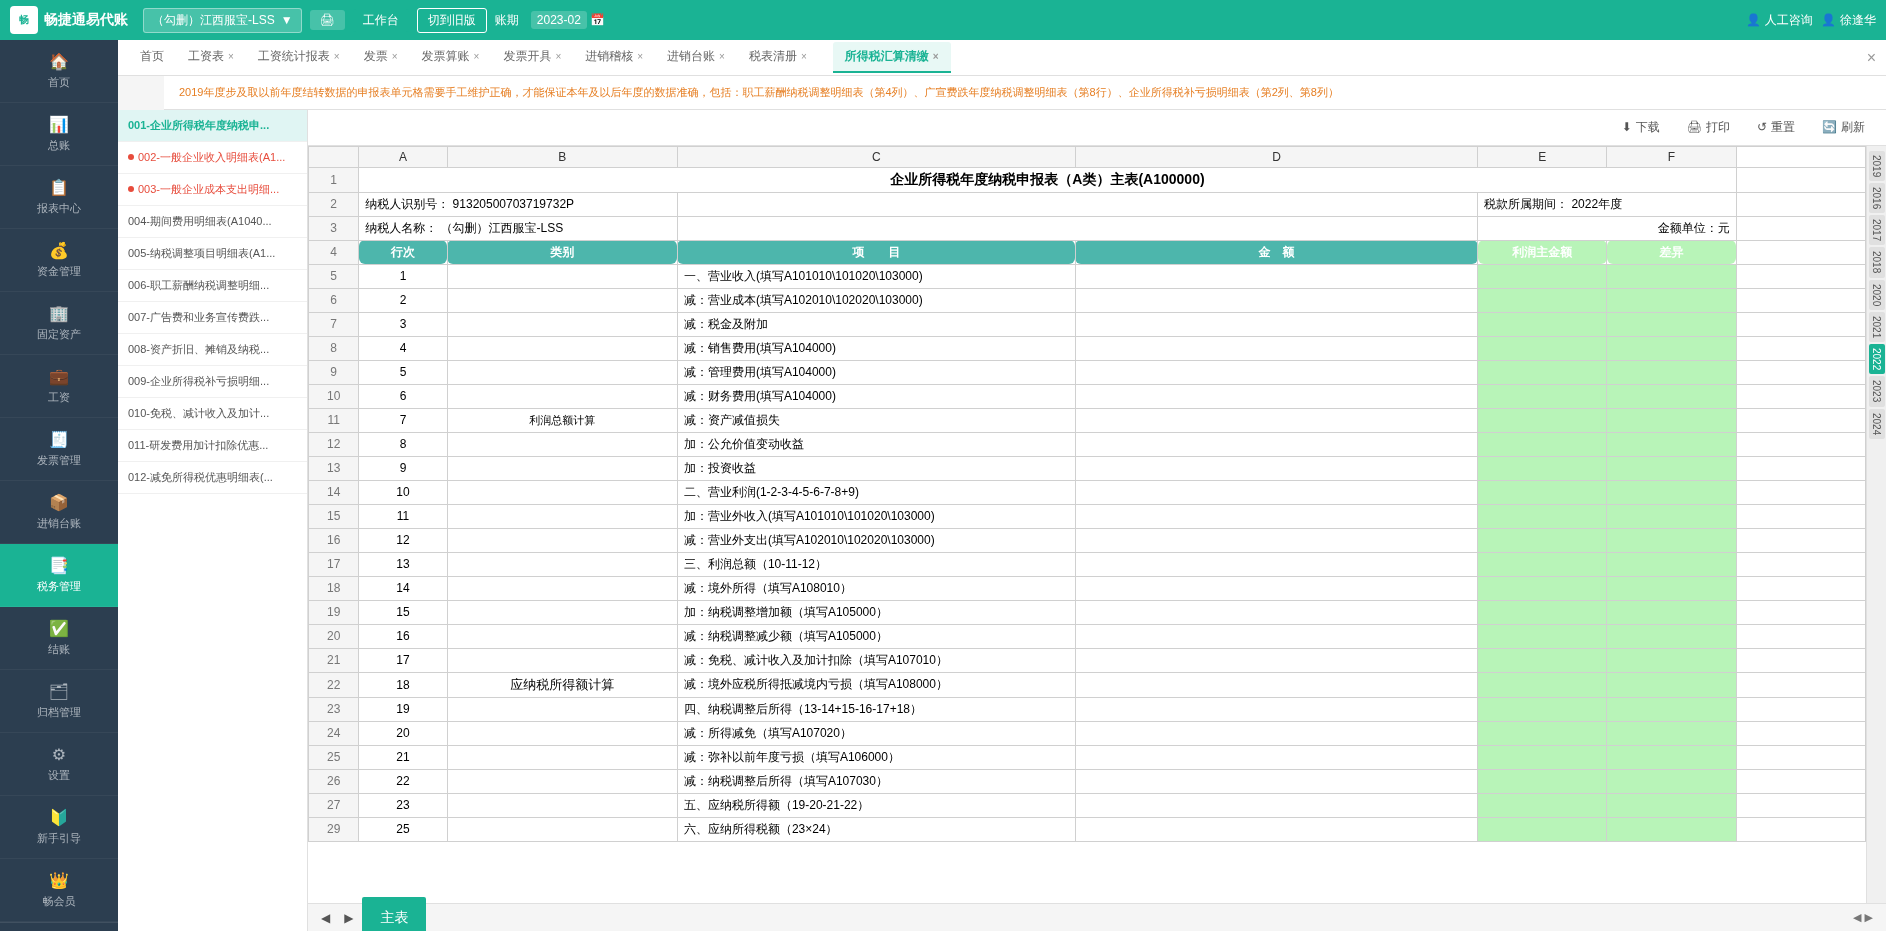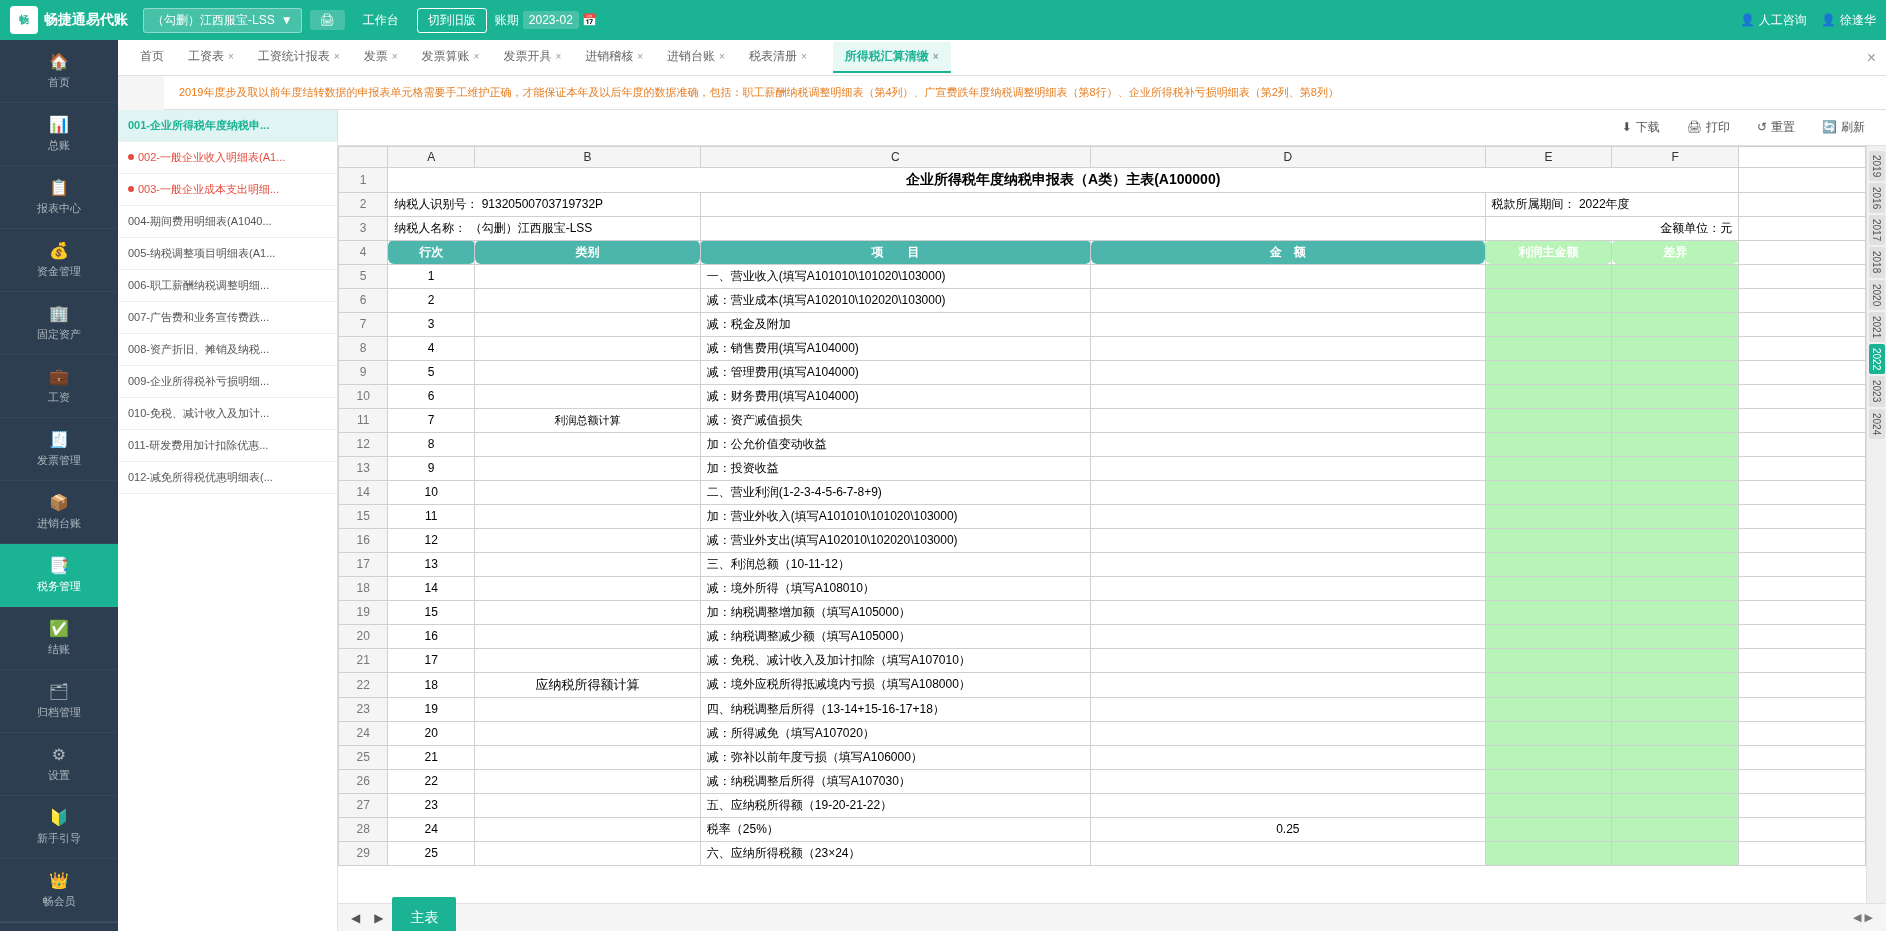--- a/index.html
+++ b/index.html
@@ -14,35 +14,35 @@
     .tab-bar { height: 36px; background: #fff; border-bottom: 1px solid #e0e0e0; display: flex; align-items: center; padding: 0 10px; flex-shrink: 0; }
     .main-content { flex: 1; display: flex; flex-direction: column; overflow: hidden; background: #f5f5f5; }
     
     
     .logo-area { display: flex; align-items: center; color: #fff; font-size: 14px; font-weight: bold; margin-right: 15px; }
     .logo-icon { width: 28px; height: 28px; background: #fff; border-radius: 4px; margin-right: 6px; display: flex; align-items: center; justify-content: center; color: #1ab394; font-size: 10px; font-weight: bold; }
     .company-selector { background: rgba(255,255,255,0.2); border: 1px solid rgba(255,255,255,0.4); border-radius: 3px; padding: 3px 8px; color: #fff; font-size: 12px; display: flex; align-items: center; gap: 6px; cursor: pointer; }
     .header-btn { background: #fff; border: none; border-radius: 3px; padding: 3px 10px; font-size: 12px; cursor: pointer; margin-left: 8px; }
     .header-btn.active { background: #1ab394; color: #fff; }
     .header-btn.outline { background: transparent; border: 1px solid #fff; color: #fff; }
-    .header-right { margin-left: auto; display: flex; align-items: center; gap: 15px; color: #fff; font-size: 12px; }
+    .header-right { margin-left: auto; display: flex; align-items: center; gap: 9px; color: #fff; font-size: 12px; }
     
     
     .sidebar-item { padding: 12px 10px; color: #adb5bd; display: flex; flex-direction: column; align-items: center; cursor: pointer; font-size: 11px; gap: 4px; border-bottom: 1px solid rgba(255,255,255,0.05); }
     .sidebar-item.active { background: #1ab394; color: #fff; }
     .sidebar-icon { font-size: 16px; }
     
     
     .tab-item { padding: 6px 12px; cursor: pointer; font-size: 12px; color: #666; border-bottom: 2px solid transparent; display: flex; align-items: center; gap: 4px; white-space: nowrap; }
     .tab-item.active { color: #1ab394; border-bottom-color: #1ab394; font-weight: bold; background: #e8f8f5; border-radius: 3px 3px 0 0; margin-left: 14px; }
     .tab-close { font-size: 10px; color: #999; cursor: pointer; }
     
     
     .content-panels { display: flex; flex: 1; overflow: hidden; }
-    .left-panel { width: 220px; background: #fff; border-right: 1px solid #e0e0e0; flex-shrink: 0; overflow-y: auto; }
+    .left-panel { width: 190px; background: #fff; border-right: 1px solid #e0e0e0; flex-shrink: 0; overflow-y: auto; }
     .right-panel { flex: 1; display: flex; flex-direction: column; overflow: hidden; }
     
     
     .warning-bar { background: #fff; padding: 8px 15px; font-size: 11px; color: #e67e22; border-bottom: 1px solid #e0e0e0; line-height: 1.5; margin-left: 46px; }
     
     
     .toolbar { background: #fff; padding: 6px 15px; display: flex; align-items: center; gap: 15px; border-bottom: 1px solid #e0e0e0; justify-content: flex-end; }
     .toolbar-btn { display: flex; align-items: center; gap: 4px; cursor: pointer; font-size: 12px; color: #555; padding: 3px 6px; }
     
     
@@ -95,21 +95,21 @@
       <span>畅捷通易代账</span>
     </div>
     <div class="company-selector">
       <span>（勾删）江西服宝-LSS</span>
       <span>▼</span>
     </div>
     <button class="header-btn" style="margin-left:8px; background:rgba(255,255,255,0.2); border:none; color:#fff;">🖨</button>
     <button class="header-btn active">工作台</button>
     <button class="header-btn outline">切到旧版</button>
     <span style="color:#fff; font-size:12px; margin-left:8px;">账期</span>
-    <span style="color:#fff; font-size:12px; margin-left:4px; background:rgba(255,255,255,0.2); padding:2px 6px; border-radius:3px;">2023-02</span>
+    <span style="color:#fff; font-size:12px; margin-left:12px; background:rgba(255,255,255,0.2); padding:2px 6px; border-radius:3px;">2023-02</span>
     <span style="color:#fff; margin-left:4px; cursor:pointer;">📅</span>
     <div class="header-right">
       <span style="cursor:pointer;">👤 <span>人工咨询</span></span>
       <span>👤 <span>徐逢华</span></span>
     </div>
   </div>
 
   <div class="main-body">
 
     <div class="sidebar">
@@ -582,30 +582,20 @@
                         <td class="row-header">27</td>
                         <td class="cell col-row-num cell-center bg-white">23</td>
                         <td class="cell col-category bg-white"></td>
                         <td class="cell col-project bg-white">五、应纳税所得额（19-20-21-22）</td>
                         <td class="cell col-amount bg-white cell-center"></td>
                         <td class="cell col-profit cell-center"></td>
                         <td class="cell col-diff cell-center"></td>
                         <td></td>
                       </tr>
                       <tr>
-                        <td class="row-header">28</td>
-                        <td class="cell col-row-num cell-center bg-white">24</td>
-                        <td class="cell col-category bg-white"></td>
-                        <td class="cell col-project bg-white">税率（25%）</td>
-                        <td class="cell col-amount bg-white cell-center">0.25</td>
-                        <td class="cell col-profit cell-center"></td>
-                        <td class="cell col-diff cell-center"></td>
-                        <td></td>
-                      </tr>
-                      <tr>
                         <td class="row-header">29</td>
                         <td class="cell col-row-num cell-center bg-white">25</td>
                         <td class="cell col-category bg-white"></td>
                         <td class="cell col-project bg-white">六、应纳所得税额（23×24）</td>
                         <td class="cell col-amount bg-white cell-center"></td>
                         <td class="cell col-profit cell-center"></td>
                         <td class="cell col-diff cell-center"></td>
                         <td></td>
                       </tr>
                     </tbody>

